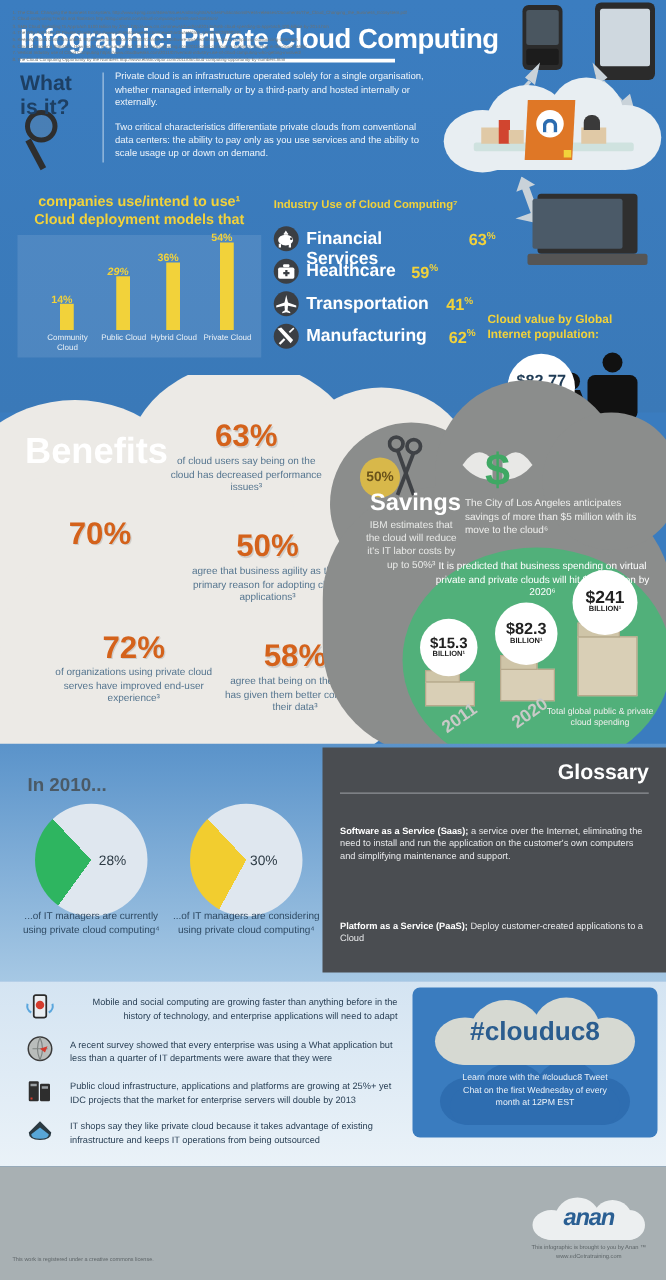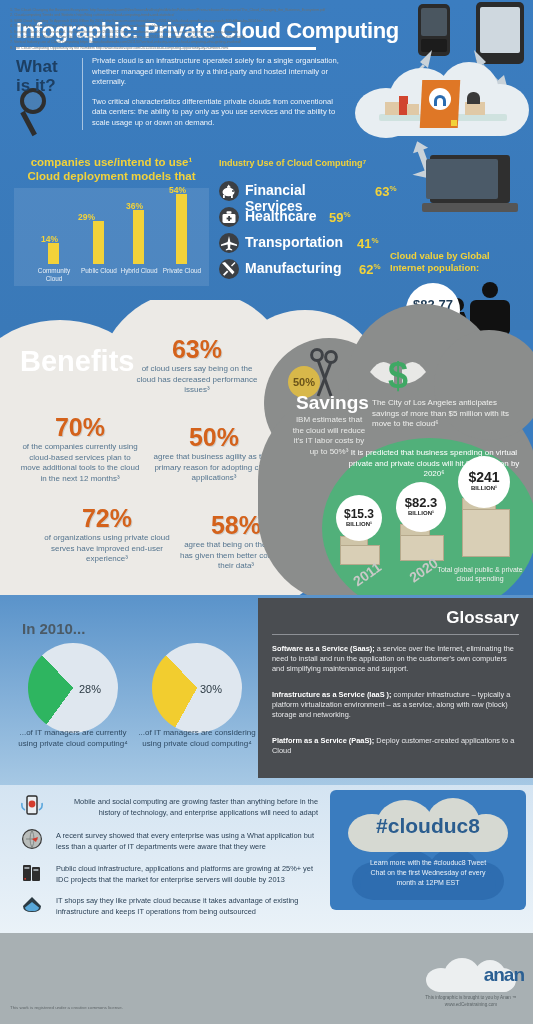--- a/index.html
+++ b/index.html
@@ -154,22 +154,22 @@
            color:#eaf1f8; font-size:7px; line-height:10px; z-index:3;}
 
   
   .footer { position:absolute; left:0; top:933px; width:533px; height:91px; background:#a8b0b3; }
   .refs { position:absolute; left:10px; top:8px; width:390px; color:#6a7275; font-size:3.6px;
           line-height:5.4px; }
   .license { position:absolute; left:10px; top:1005px; color:#5f6669; font-size:4.4px;}
   .logo { position:absolute; left:418px; top:958px; width:106px; height:60px; text-align:center;}
   .logo-cloud { position:absolute; left:8px; top:0; width:90px; height:34px;}
   .lp { position:absolute; background:#eceff0; border-radius:50%;}
-  .logo-word { position:absolute; left:0; top:6px; width:106px; text-align:right;
-               color:#2a5f93; font-weight:bold; font-size:19px; letter-spacing:-1px; z-index:3;}
+  .logo-word { position:absolute; left:0; top:6px; width:106px; text-align:center;
+               color:#2a5f93; font-weight:bold; font-size:19px; letter-spacing:-1px; z-index:3;font-style:italic;}
   .logo-sub { position:absolute; left:0; top:36px; width:106px; color:#5c6467; font-size:4.6px;
               line-height:7px;}
 </style>
 </head>
 <body>
 
 <div class="page">
 
   <div class="topband"></div>
 
@@ -232,21 +232,21 @@
     <div>companies use/intend to use¹</div>
     <div>Cloud deployment models that</div>
   </div>
   <div class="chartcard">
     <div class="bars">
       <div class="bar" style="left:34px;height:21px;"></div>
       <div class="bar" style="left:79px;height:43px;"></div>
       <div class="bar" style="left:119px;height:54px;"></div>
       <div class="bar" style="left:162px;height:70px;"></div>
       <div class="barval" style="left:27px;top:46px;">14%</div>
-      <div class="barval" style="left:64px;top:24px;">29%</div>
+      <div class="barval" style="left:72px;top:24px;font-style:italic;">29%</div>
       <div class="barval" style="left:112px;top:13px;">36%</div>
       <div class="barval" style="left:155px;top:-3px;">54%</div>
     </div>
     <div class="barlab" style="left:17px;top:79px;">Community Cloud</div>
     <div class="barlab" style="left:62px;top:79px;">Public Cloud</div>
     <div class="barlab" style="left:102px;top:79px;">Hybrid Cloud</div>
     <div class="barlab" style="left:145px;top:79px;">Private Cloud</div>
   </div>
 
   <div class="ind-head">Industry Use of Cloud Computing⁷</div>
@@ -324,21 +324,20 @@
     <div class="wpuff" style="left:0px;top:130px;width:340px;height:180px;border-radius:90px;"></div>
   </div>
   <div class="benefits-title">Benefits</div>
 
   <div class="stat" style="left:132px;top:336px;width:130px;">
     <div class="num">63%</div>
     <div class="txt">of cloud users say being on the cloud has decreased performance issues³</div>
   </div>
   <div class="stat" style="left:20px;top:414px;width:120px;">
     <div class="num">70%</div>
-    <div class="txt">of the companies currently using cloud-based services plan to move additional tools to the cloud in the next 12 months³</div>
   </div>
   <div class="stat" style="left:152px;top:424px;width:124px;">
     <div class="num">50%</div>
     <div class="txt">agree that business agility as their primary reason for adopting cloud applications³</div>
   </div>
   <div class="stat" style="left:32px;top:505px;width:150px;">
     <div class="num">72%</div>
     <div class="txt">of organizations using private cloud serves have improved end-user experience³</div>
   </div>
   <div class="stat" style="left:178px;top:512px;width:116px;">
@@ -402,25 +401,22 @@
   <div class="pielab" style="left:79px;top:683px;">28%</div>
   <div class="piecap" style="left:13px;top:728px;">...of IT managers are currently using private cloud computing⁴</div>
 
   <div class="pie" style="left:152px;top:643px;background:conic-gradient(#dfe7ef 0 58%, #f2cd2f 58% 88%, #dfe7ef 88% 100%);"></div>
   <div class="pielab" style="left:200px;top:683px;">30%</div>
   <div class="piecap" style="left:137px;top:728px;">...of IT managers are considering using private cloud computing⁴</div>
 
   <div class="glossary">
     <div class="gl-title">Glossary</div>
     <div class="gl-rule"></div>
-    <div class="gl-item" style="top:46px;">
+    <div class="gl-item" style="top:62px;">
       <b>Software as a Service (Saas);</b><span> a service over the Internet, eliminating the need to install and run the application on the customer's own computers and simplifying maintenance and support.</span>
-    </div>
-    <div class="gl-item" style="top:92px;">
-      <b>Infrastructure as a Service (IaaS );</b><span> computer infrastructure – typically a platform virtualization environment – as a service, along with raw (block) storage and networking.</span>
     </div>
     <div class="gl-item" style="top:138px;">
       <b>Platform as a Service (PaaS);</b><span> Deploy customer-created applications to a Cloud</span>
     </div>
   </div>
 
   <div class="bottomwhite"></div>
 
   <div class="blt-ic" style="top:795px;">
     <svg width="24" height="22" viewBox="0 0 24 22">

